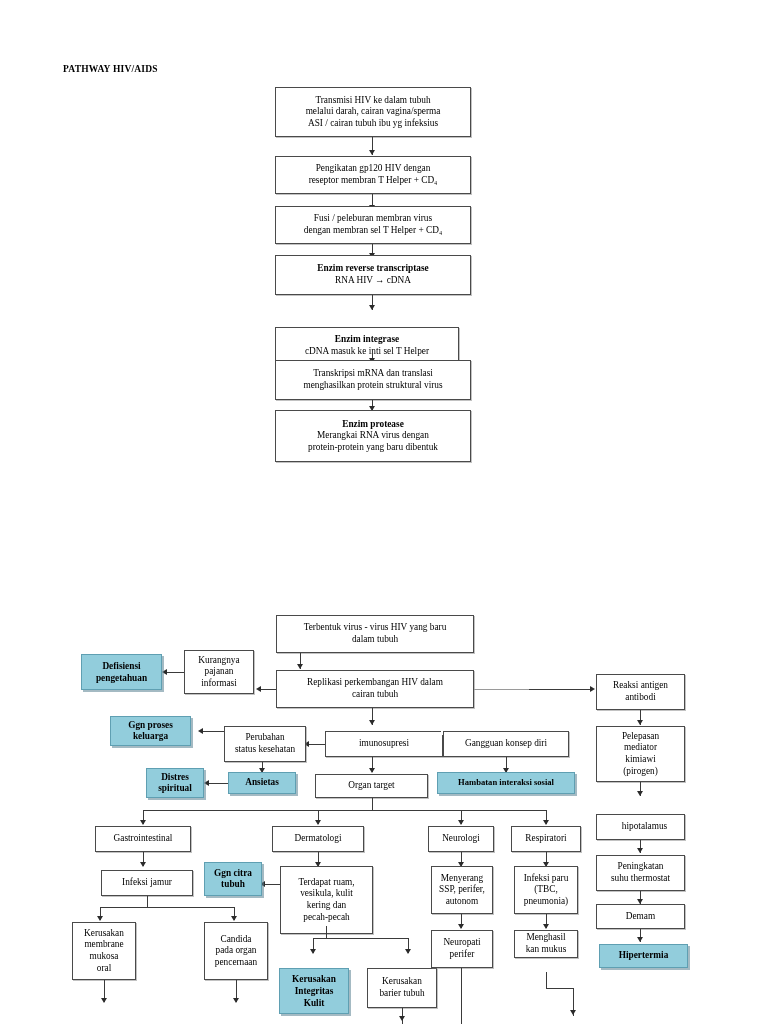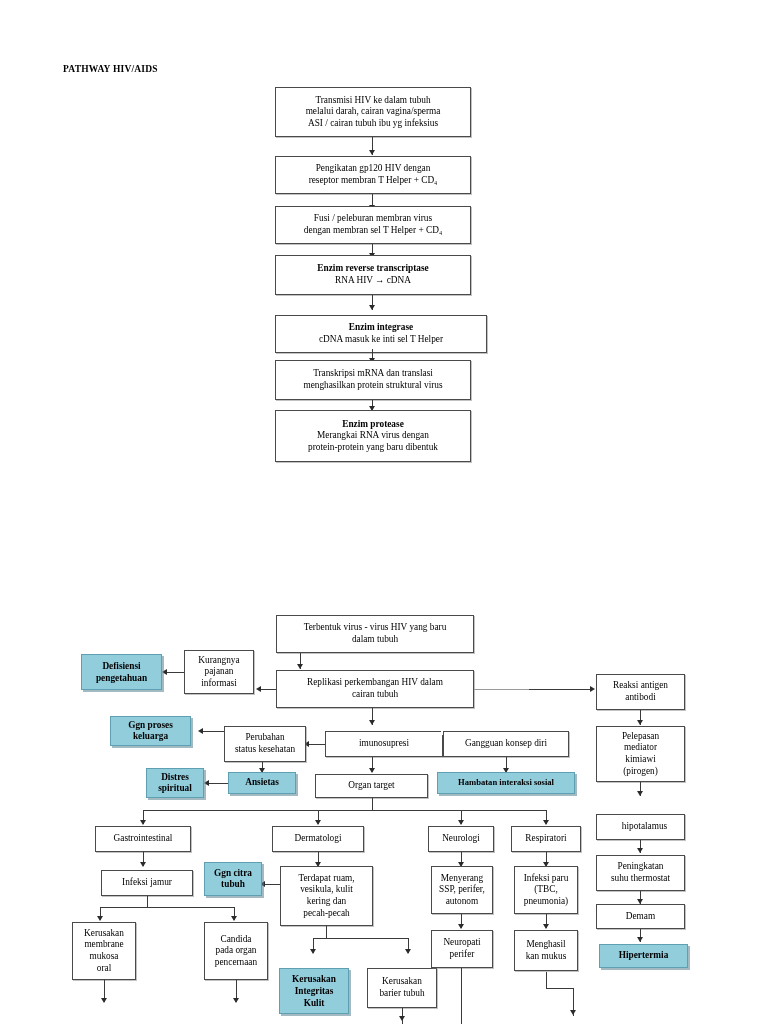--- a/index.html
+++ b/index.html
@@ -112,21 +112,21 @@
   <div class="box" style="left:275px;top:255px;width:196px;height:40px;">
     <div class="inner">
       <span class="hd">Enzim reverse transcriptase</span>
       <span>RNA HIV → cDNA</span>
     </div>
   </div>
 
   <div class="ln v" style="left:372px;top:295px;height:15px;"></div>
   <div class="arrow down" style="left:369px;top:305px;"></div>
 
-  <div class="box" style="left:275px;top:315px;width:212px;height:38px;">
+  <div class="box" style="left:275px;top:327px;width:184px;height:38px;">
     <div class="inner">
       <span class="hd">Enzim integrase</span>
       <span>cDNA masuk ke inti sel  T Helper</span>
     </div>
   </div>
 
   <div class="ln v" style="left:372px;top:349px;height:14px;"></div>
   <div class="arrow down" style="left:369px;top:358px;"></div>
 
   <div class="box" style="left:275px;top:360px;width:196px;height:40px;">
@@ -375,21 +375,21 @@
       <span>pada organ</span><br>
       <span>pencernaan</span>
     </div>
   </div>
   <div class="ln v" style="left:236px;top:980px;height:22px;"></div>
   <div class="arrow down" style="left:233px;top:998px;"></div>
 
   <div class="ln v" style="left:318px;top:852px;height:14px;"></div>
   <div class="arrow down" style="left:315px;top:862px;"></div>
 
-  <div class="box" style="left:280px;top:866px;width:93px;height:60px;justify-content:center;">
+  <div class="box" style="left:280px;top:866px;width:93px;height:68px;justify-content:center;">
     <div class="inner">
       <span>Terdapat ruam,</span><br>
       <span>vesikula, kulit</span><br>
       <span>kering dan</span><br>
       <span>pecah-pecah</span>
     </div>
   </div>
 
   <div class="ln h" style="left:264px;top:884px;width:16px;"></div>
   <div class="arrow-h left" style="left:260px;top:881px;"></div>
@@ -452,21 +452,21 @@
   <div class="box" style="left:514px;top:866px;width:64px;height:48px;">
     <div class="inner">
       <span>Infeksi paru</span><br>
       <span>(TBC,</span><br>
       <span>pneumonia)</span>
     </div>
   </div>
   <div class="ln v" style="left:546px;top:914px;height:14px;"></div>
   <div class="arrow down" style="left:543px;top:924px;"></div>
 
-  <div class="box" style="left:514px;top:930px;width:64px;height:41px;">
+  <div class="box" style="left:514px;top:930px;width:64px;height:28px;">
     <div class="inner">
       <span>Menghasil</span><br>
       <span>kan mukus</span>
     </div>
   </div>
 
   <div class="ln v" style="left:546px;top:972px;height:16px;"></div>
   <div class="ln h" style="left:546px;top:988px;width:28px;"></div>
   <div class="ln v" style="left:573px;top:988px;height:28px;"></div>
   <div class="arrow down" style="left:570px;top:1010px;"></div>

